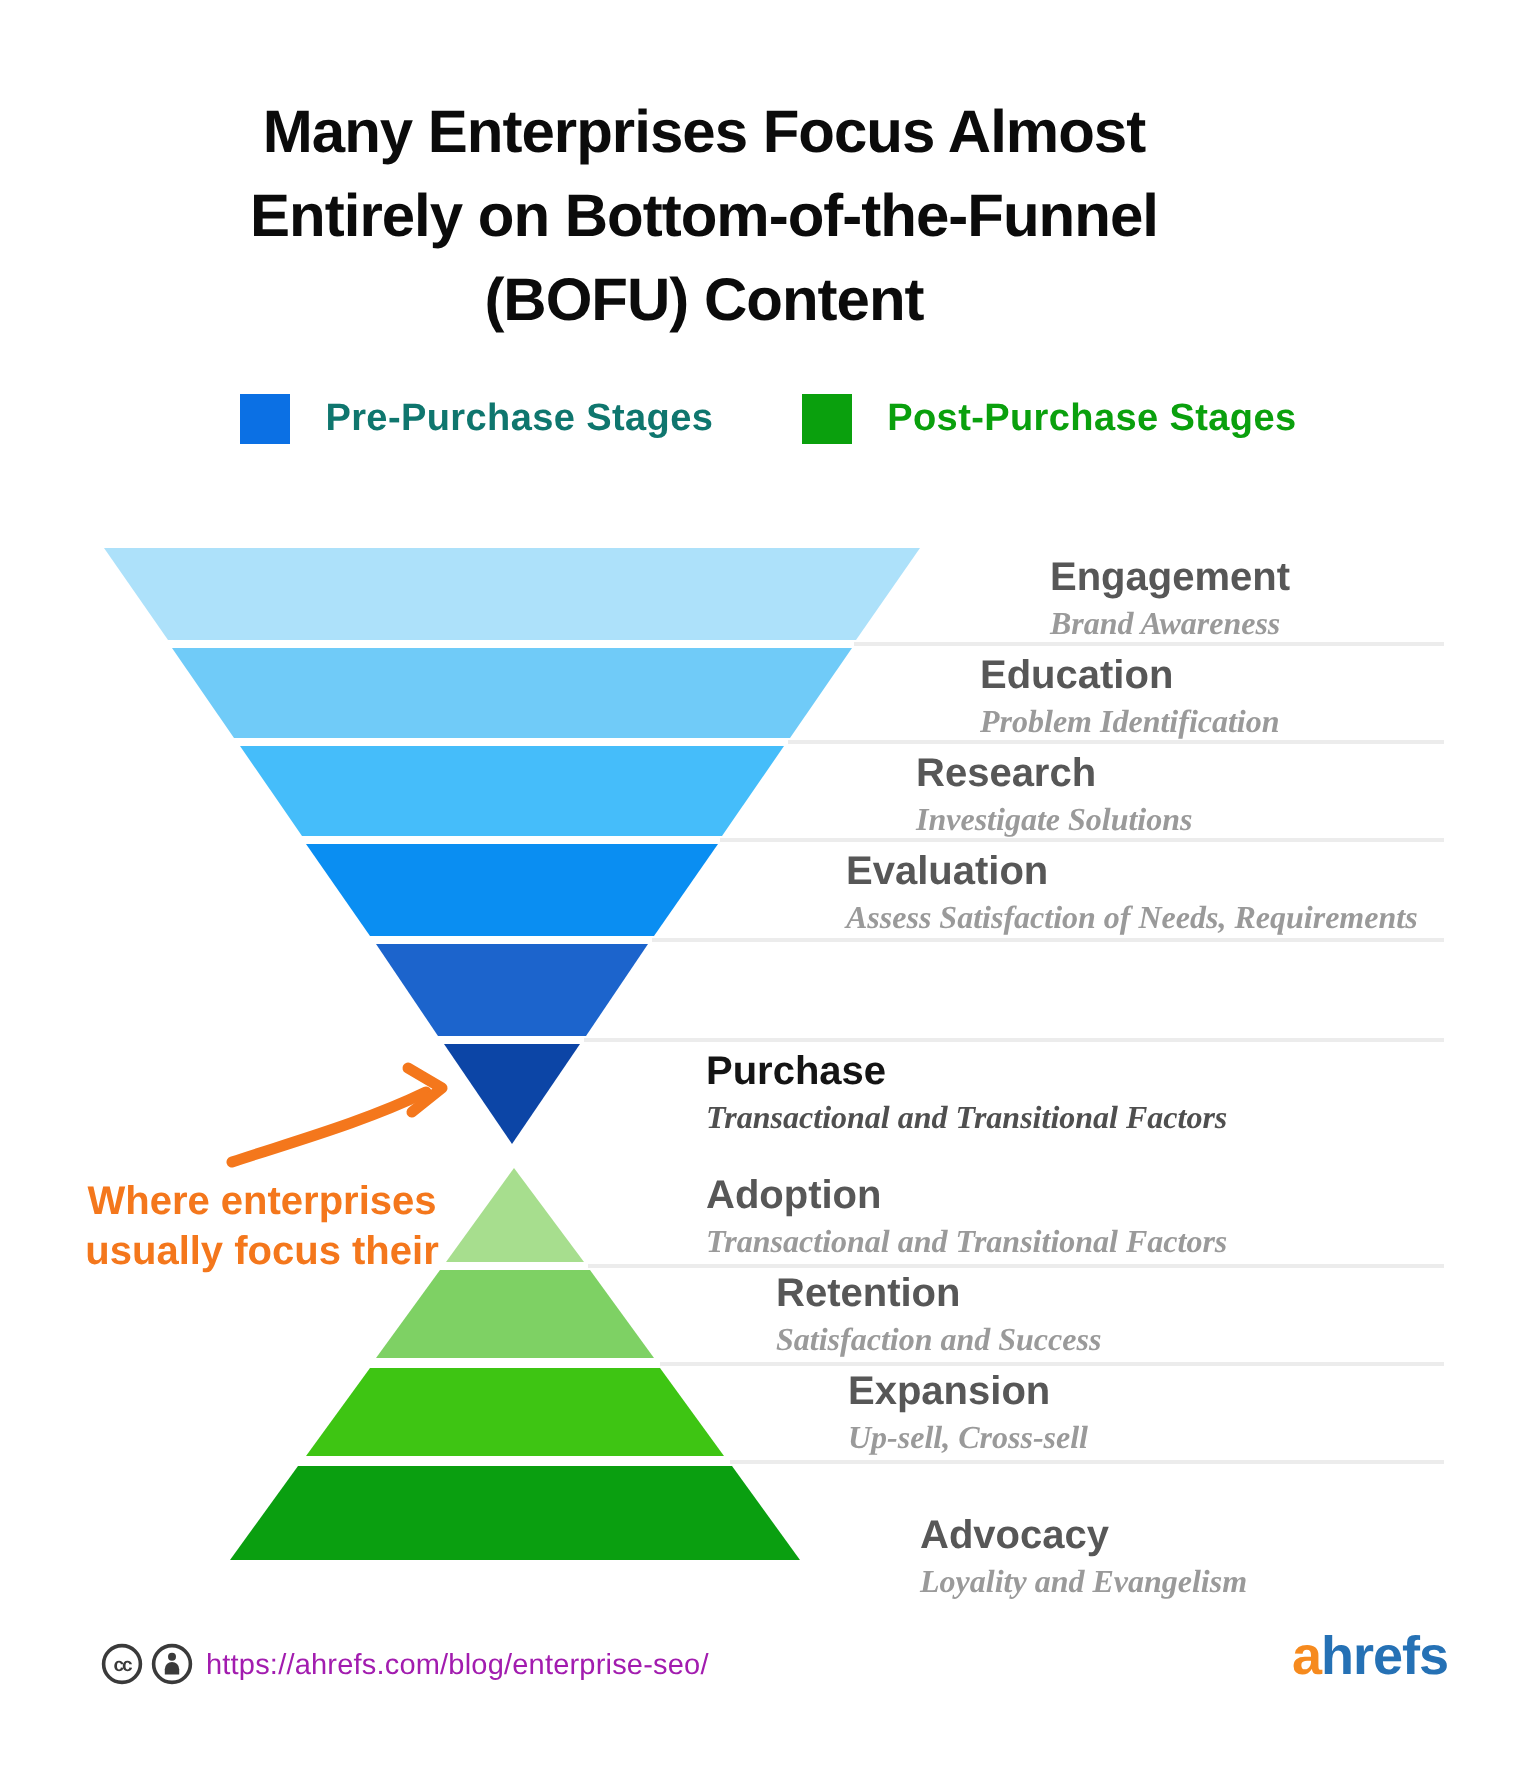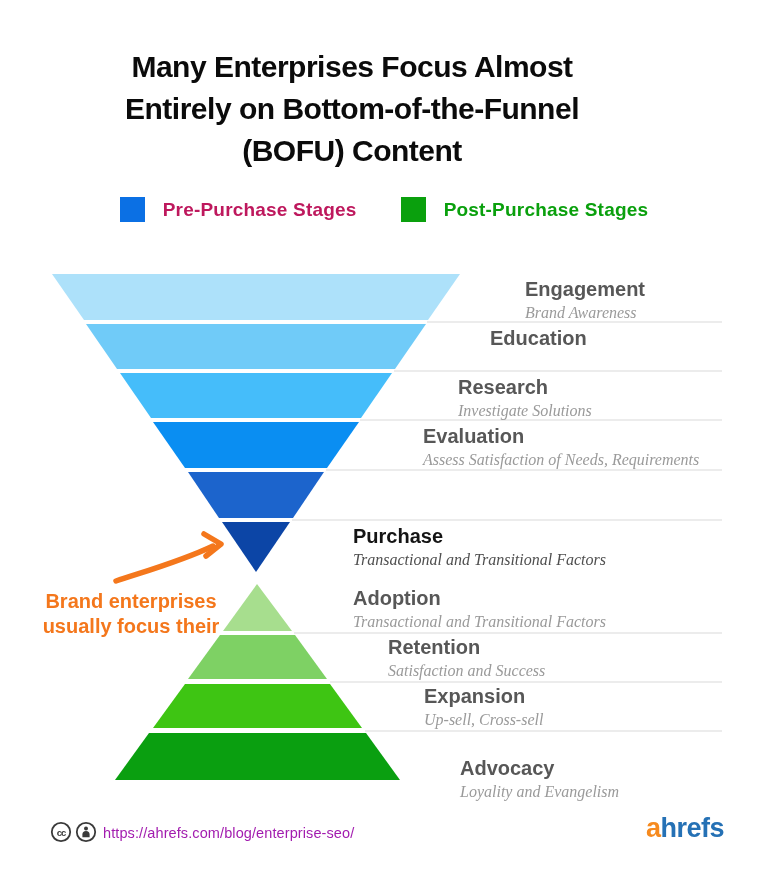--- a/index.html
+++ b/index.html
@@ -13,21 +13,21 @@
           align-items:center;gap:44px;}
   .legend-item{display:flex;align-items:center;gap:18px;}
   .legend-swatch{width:25px;height:25px;}
   .legend-label{font-size:19px;font-weight:600;letter-spacing:0.2px;}
   
   .shape-layer{position:absolute;top:0;left:0;}
   
   .stage{position:absolute;white-space:nowrap;}
   .stage-title{font-size:20px;font-weight:700;color:#575757;line-height:23px;display:block;}
   .stage-sub{font-family:"Liberation Serif",serif;font-style:italic;font-size:16px;
-             color:#9a9a9a;line-height:19px;display:block;margin-top:2px;}
+             color:#9a9a9a;line-height:19px;display:block;margin-top:2px;font-weight:bold;}
   .stage.emphasized .stage-title{color:#141414;}
   .stage.emphasized .stage-sub{color:#4f4f4f;}
   
   .annotation{position:absolute;left:38px;top:589px;width:186px;text-align:center;
               font-size:20px;font-weight:600;line-height:25px;}
   
   .footer-icon{position:absolute;top:821px;}
   .footer-url{position:absolute;left:103px;top:825px;font-size:14.5px;color:#a21caf;letter-spacing:0.1px;}
   .logo{position:absolute;left:646px;top:813px;font-size:27px;font-weight:800;letter-spacing:-0.5px;}
 </style>
@@ -38,21 +38,21 @@
 
   <div class="title">
     <div>Many Enterprises Focus Almost</div>
     <div>Entirely on Bottom-of-the-Funnel</div>
     <div>(BOFU) Content</div>
   </div>
 
   <div class="legend">
     <div class="legend-item">
       <div class="legend-swatch" style="background-color: rgb(11, 112, 228);"></div>
-      <span class="legend-label" style="color: #be185d;">Pre-Purchase Stages</span>
+      <span class="legend-label" style="color: #0f766e;">Pre-Purchase Stages</span>
     </div>
     <div class="legend-item">
       <div class="legend-swatch" style="background-color: rgb(10, 160, 13);"></div>
       <span class="legend-label" style="color: rgb(10, 160, 13);">Post-Purchase Stages</span>
     </div>
   </div>
 
   <svg class="shape-layer" width="768" height="892" viewBox="0 0 768 892">
 
     <g stroke="#ECECEC" stroke-width="2">
@@ -83,20 +83,21 @@
       <polyline points="204,534 221,544 206,556" stroke-width="5.5" stroke="#F4771C"></polyline>
     </g>
   </svg>
 
   <div class="stage" style="left:525px;top:278px;">
     <span class="stage-title">Engagement</span>
     <span class="stage-sub">Brand Awareness</span>
   </div>
   <div class="stage" style="left:490px;top:327px;">
     <span class="stage-title">Education</span>
+    <span class="stage-sub">Problem Identification</span>
   </div>
   <div class="stage" style="left:423px;top:425px;">
     <span class="stage-title">Evaluation</span>
     <span class="stage-sub">Assess Satisfaction of Needs, Requirements</span>
   </div>
   <div class="stage" style="left:458px;top:376px;">
     <span class="stage-title">Research</span>
     <span class="stage-sub">Investigate Solutions</span>
   </div>
   <div class="stage emphasized" style="left:353px;top:525px;">
@@ -115,21 +116,21 @@
   <div class="stage" style="left:424px;top:685px;">
     <span class="stage-title">Expansion</span>
     <span class="stage-sub">Up-sell, Cross-sell</span>
   </div>
   <div class="stage" style="left:460px;top:757px;">
     <span class="stage-title">Advocacy</span>
     <span class="stage-sub">Loyality and Evangelism</span>
   </div>
 
   <div class="annotation" style="color: rgb(244, 119, 28);">
-    <div>Brand enterprises</div>
+    <div>Where enterprises</div>
     <div>usually focus their</div>
   </div>
 
   <svg class="footer-icon" style="left:50px;" width="22" height="22" viewBox="0 0 22 22">
     <circle cx="11" cy="11" r="9.2" fill="none" stroke="#3a3a3a" stroke-width="1.8"></circle>
     <text x="11" y="14.6" text-anchor="middle" font-size="9.5" font-weight="bold" font-family="Liberation Sans, sans-serif" letter-spacing="-1" fill="#3a3a3a">cc</text>
   </svg>
   <svg class="footer-icon" style="left:75px;" width="22" height="22" viewBox="0 0 22 22">
     <circle cx="11" cy="11" r="9.2" fill="none" stroke="#3a3a3a" stroke-width="1.8"></circle>
     <circle cx="11" cy="7.4" r="2" fill="#3a3a3a"></circle>

